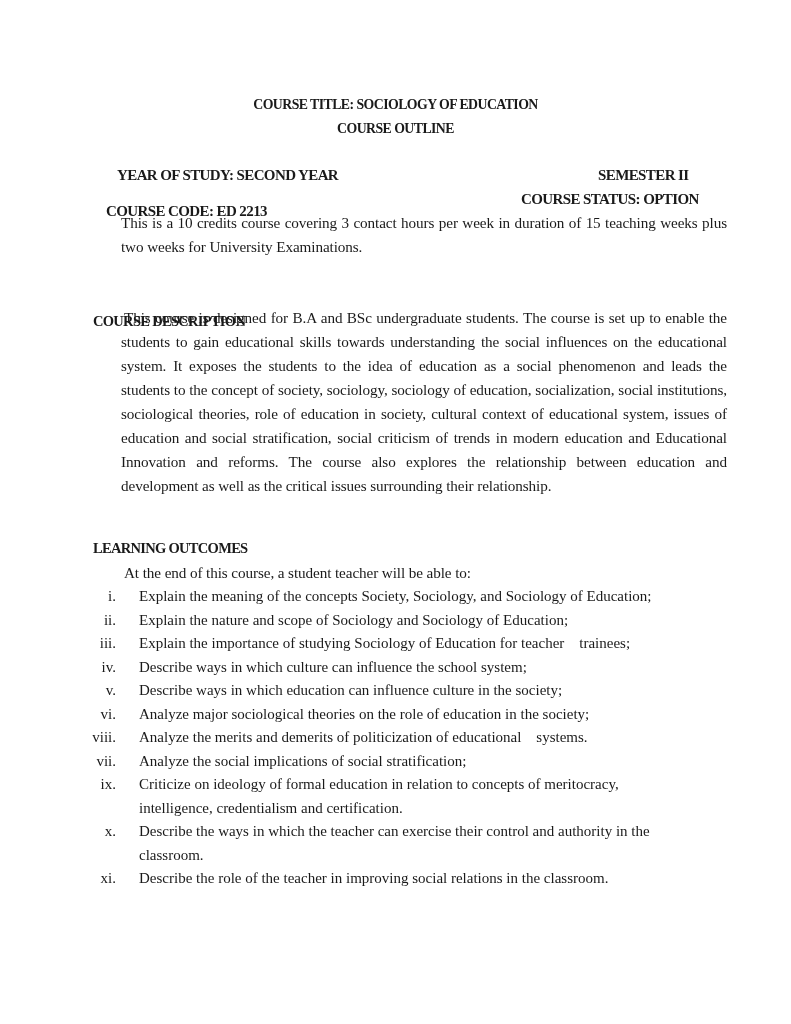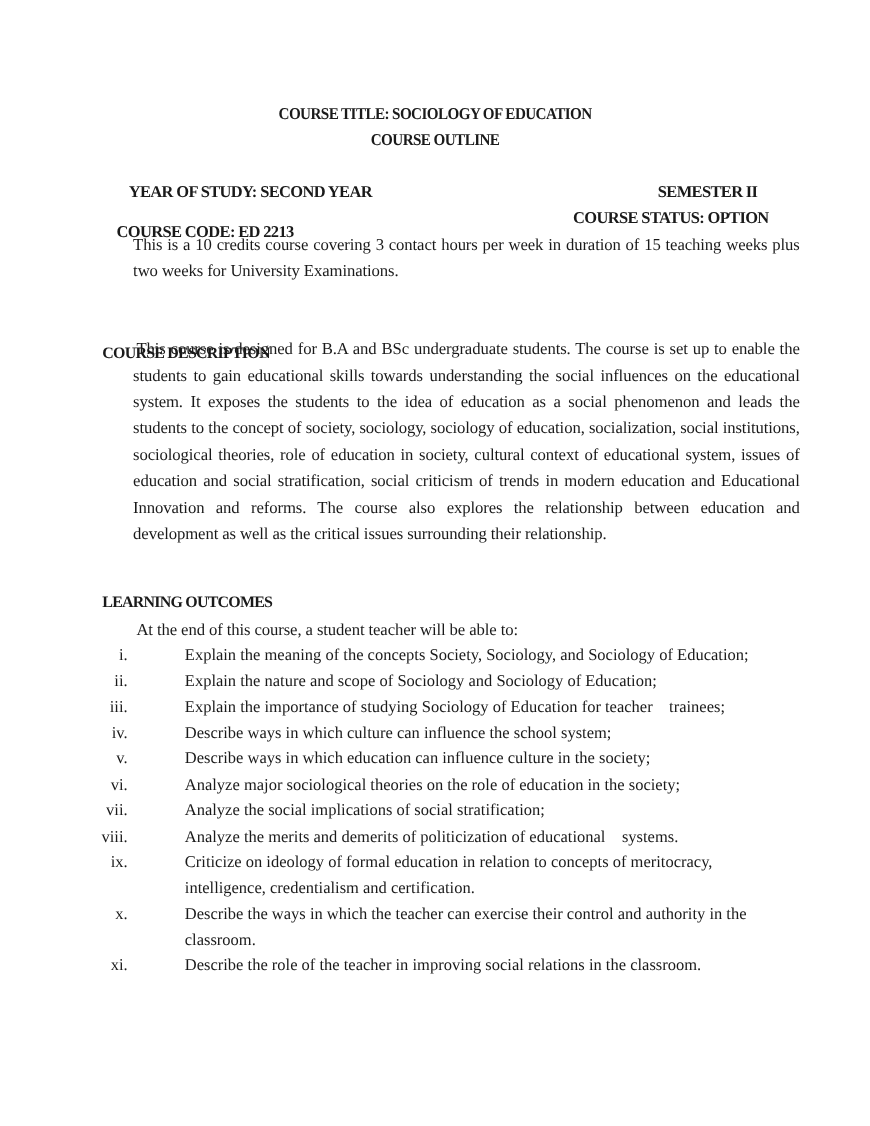--- a/index.html
+++ b/index.html
@@ -5,21 +5,21 @@
     html, body { margin: 0; padding: 0; background: #ffffff; }
     body { width: 791px; height: 1024px; position: relative; overflow: hidden; color: #1a1a1a; font-family: "Liberation Serif", serif; }
     .page { position: absolute; left: 0; top: 0; width: 791px; height: 1024px; padding-left: 24px; }
     .title { position: absolute; left: 0; width: 791px; text-align: center; font-weight: bold; font-size: 15px; letter-spacing: -0.6px; transform: scaleX(0.92); }
     .hdr { position: absolute; font-weight: bold; font-size: 15px; letter-spacing: -0.6px; white-space: nowrap; }
     .para { position: absolute; left: 93px; width: 606px; font-size: 15.2px; line-height: 24px; text-align: justify; letter-spacing: -0.1px; margin-left: 28px; }
     .sec { position: absolute; left: 93px; font-weight: bold; font-size: 14.5px; letter-spacing: -0.7px; }
     .ol { position: absolute; left: 80px; top: 585px; width: 640px; }
     .li { position: relative; font-size: 15px; line-height: 23.5px; }
     .li .num { position: absolute; right: 604px; text-align: right; }
-    .li .txt { margin-left: 88px; display: block; width: 565px; }
+    .li .txt { margin-left: 59px; display: block; width: 565px; }
   </style>
 </head>
 <body>
 
 <div class="page">
   <div class="title" style="top:96px;">COURSE TITLE: SOCIOLOGY OF EDUCATION</div>
   <div class="title" style="top:120px;">COURSE OUTLINE</div>
 
   <div class="hdr" style="left:117px; top:167px;">YEAR OF STUDY:  SECOND YEAR</div>
   <div class="hdr" style="left:598px; top:167px;">SEMESTER II</div>
@@ -53,26 +53,26 @@
       </div>
     <div class="li">
         <span class="num">v.</span>
         <span class="txt">Describe ways in which education can influence culture in the society;</span>
       </div>
     <div class="li">
         <span class="num">vi.</span>
         <span class="txt">Analyze major sociological theories on the role of education in the society;</span>
       </div>
     <div class="li">
+        <span class="num">viii.</span>
+        <span class="txt" style="white-space:pre;">Analyze the merits and demerits of politicization of educational    systems.</span>
+      </div>
+    <div class="li">
         <span class="num">vii.</span>
         <span class="txt">Analyze the social implications of social stratification;</span>
-      </div>
-    <div class="li">
-        <span class="num">viii.</span>
-        <span class="txt" style="white-space:pre;">Analyze the merits and demerits of politicization of educational    systems.</span>
       </div>
     <div class="li">
         <span class="num">ix.</span>
         <span class="txt" style="width:530px;">Criticize on ideology of formal education in relation to concepts of meritocracy, intelligence, credentialism and certification.</span>
       </div>
     <div class="li">
         <span class="num">x.</span>
         <span class="txt" style="width:560px;">Describe the ways in which the teacher can exercise their control and authority in the classroom.</span>
       </div>
     <div class="li">

